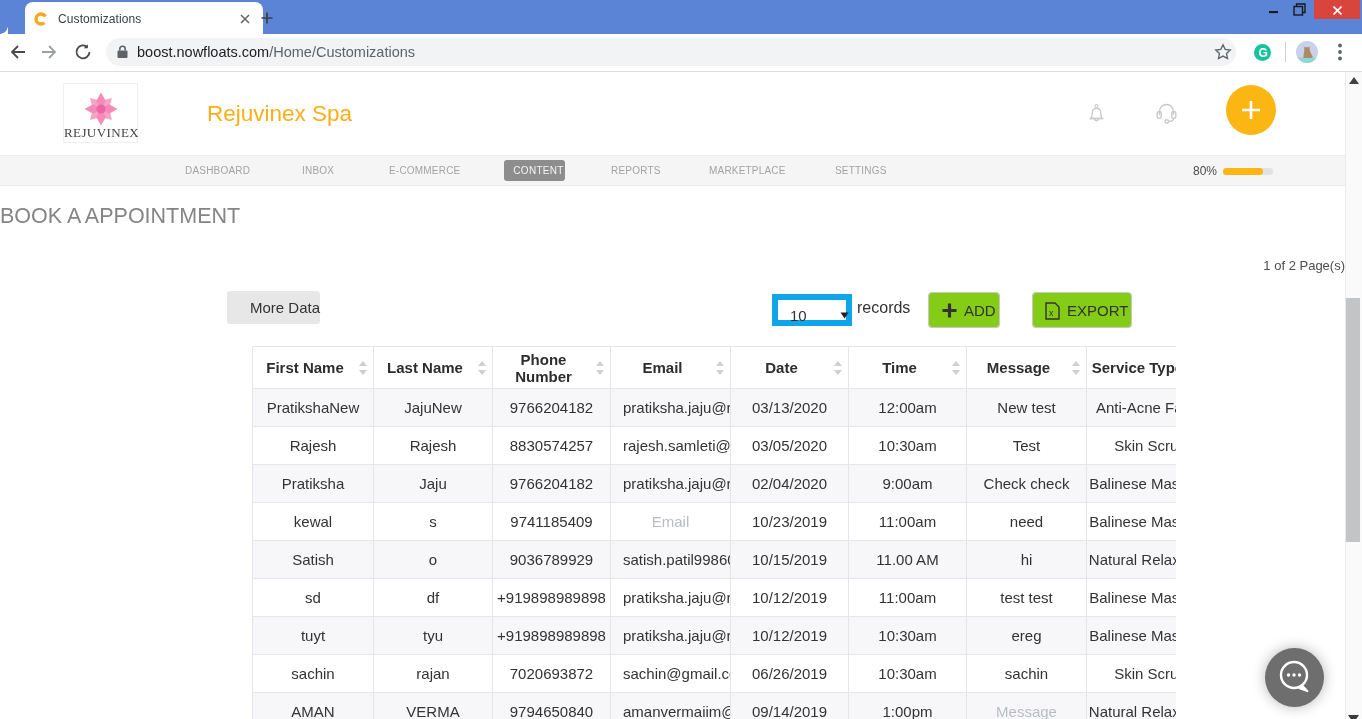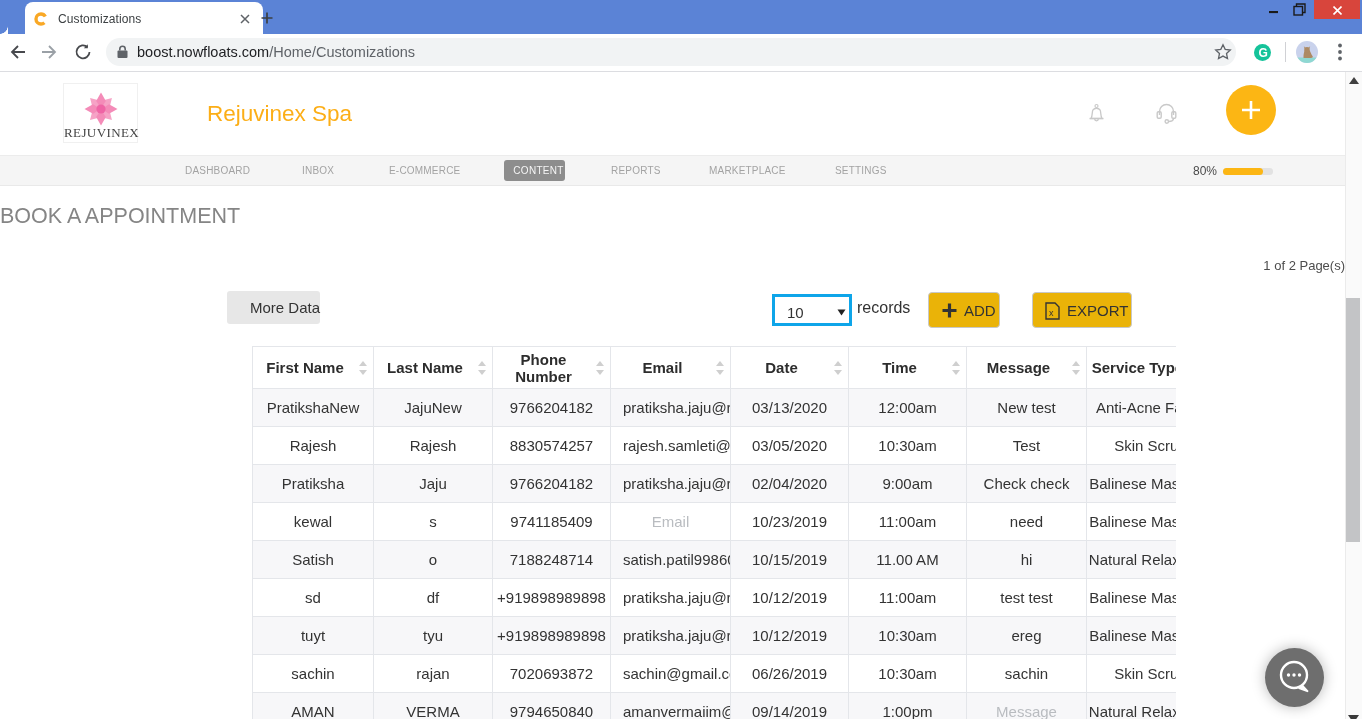--- a/index.html
+++ b/index.html
@@ -27,24 +27,24 @@
 #navbar { position:absolute; left:0; top:83px; width:1345px; height:31px; background:#f5f5f5; border-top:1px solid #ececec; border-bottom:1px solid #e9e9e9; }
 .navitem { position:absolute; top:93px; font-size:10px; letter-spacing:0.2px; color:#a3a3a3; }
 #navcontent { position:absolute; left:504px; top:88px; width:61px; height:21px; background:#8d8d8d; border-radius:3px; color:#f5f5f5; font-size:10px; letter-spacing:0.3px; text-align:center; line-height:21px;padding-left:8px; }
 #pct { position:absolute; left:1193px; top:92px; font-size:12px; color:#4a4a4a; }
 #pbar { position:absolute; left:1223px; top:96px; width:50px; height:7px; border-radius:4px; background:#e2e2e2; }
 #pbar .fill { width:40px; height:7px; border-radius:4px; background:#fcb614; }
 
 #h1 { position:absolute; left:0; top:132px; width:1345px; text-align:left; font-size:21.5px; font-weight:300; color:#858585; letter-spacing:0px; }
 #pages { position:absolute; left:0; top:186px; width:1345px; text-align:right; font-size:13px; color:#4c4c4c; }
 #moredata { position:absolute; left:227px; top:219px; width:93px; height:33px; background:#e7e7e7; border-radius:3px; font-size:15px; color:#333; text-align:right; line-height:33px; }
-#selbox { position:absolute; left:772px; top:222px; width:80px; height:32px; background:#fff; border:3px solid #0ea5e9; font-size:15px; color:#333; }
+#selbox { position:absolute; left:772px; top:222px; width:80px; height:32px; background:#fff; border:6px solid #0ea5e9; font-size:15px; color:#333; }
 #selbox span { position:absolute; left:12px; top:7px; }
 #records { position:absolute; left:857px; top:227px; font-size:16px; color:#333; }
-.btn { position:absolute; top:220px; height:36px; background:#eab308; border:1px solid #c8c8c8; border-radius:4px; font-size:15px; color:#333; }
+.btn { position:absolute; top:220px; height:36px; background:#84cc16; border:1px solid #c8c8c8; border-radius:4px; font-size:15px; color:#333; }
 #addbtn { left:928px; width:72px; }
 #exportbtn { left:1032px; width:100px; }
 
 
 #tablewrap { position:absolute; left:209px; top:274px; width:924px; height:373px; overflow:hidden;margin-left:43px; }
 table { border-collapse:collapse; table-layout:fixed; width:962px; font-size:15px; color:#333; }
 th, td { border:1px solid #e4e6ea; overflow:hidden; white-space:nowrap; }
 th { height:42px; font-weight:bold; color:#2d2d2d; text-align:center; position:relative; padding-right:16px; }
 td { height:38px; text-align:center; }
 tr.odd td { background:#f7f7f9; }
@@ -290,21 +290,21 @@
             <td>9741185409</td>
             <td class="ph">Email</td>
             <td>10/23/2019</td>
             <td>11:00am</td>
             <td>need</td>
             <td>Balinese Massage</td>
           </tr>
       <tr class="odd">
             <td>Satish</td>
             <td>o</td>
-            <td>7188248714</td>
+            <td>9036789929</td>
             <td class="em">satish.patil99860@gmail.com</td>
             <td>10/15/2019</td>
             <td>11.00 AM</td>
             <td>hi</td>
             <td>Natural Relaxation</td>
           </tr>
       <tr>
             <td>sd</td>
             <td>df</td>
             <td>+919898989898</td>

